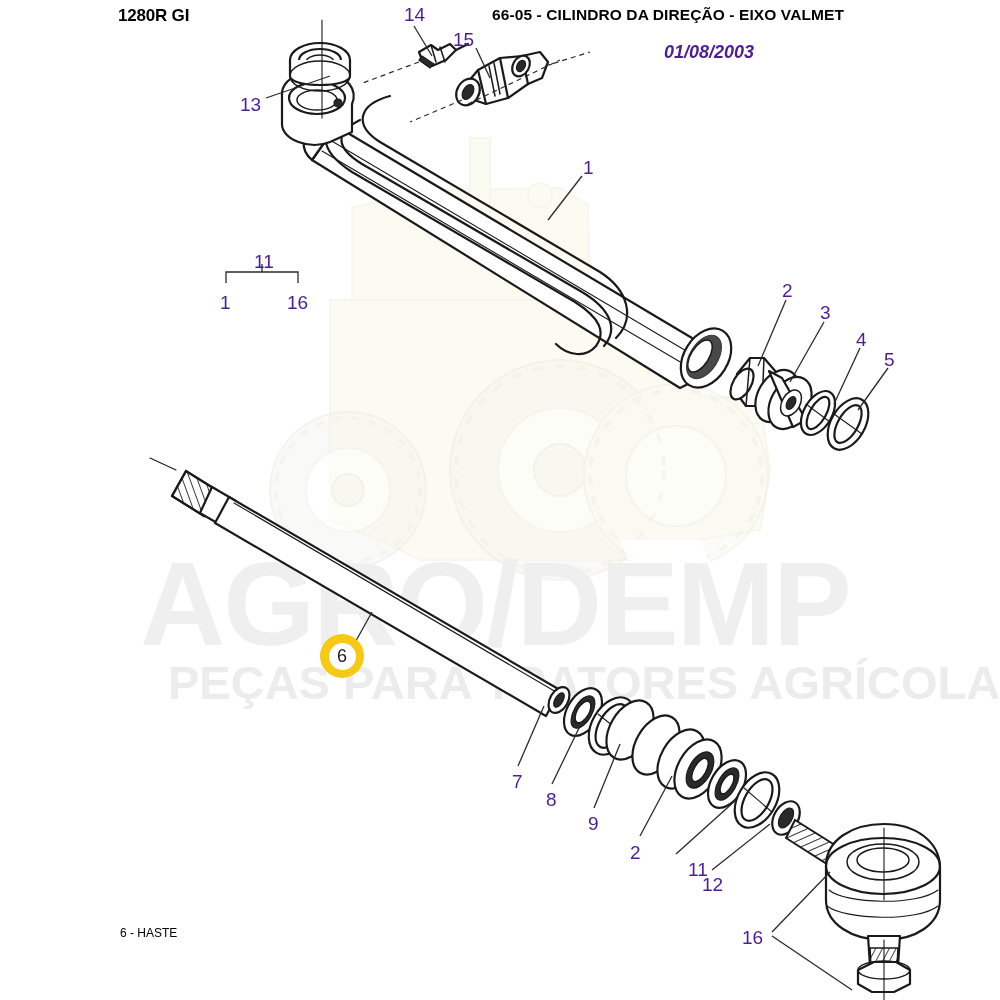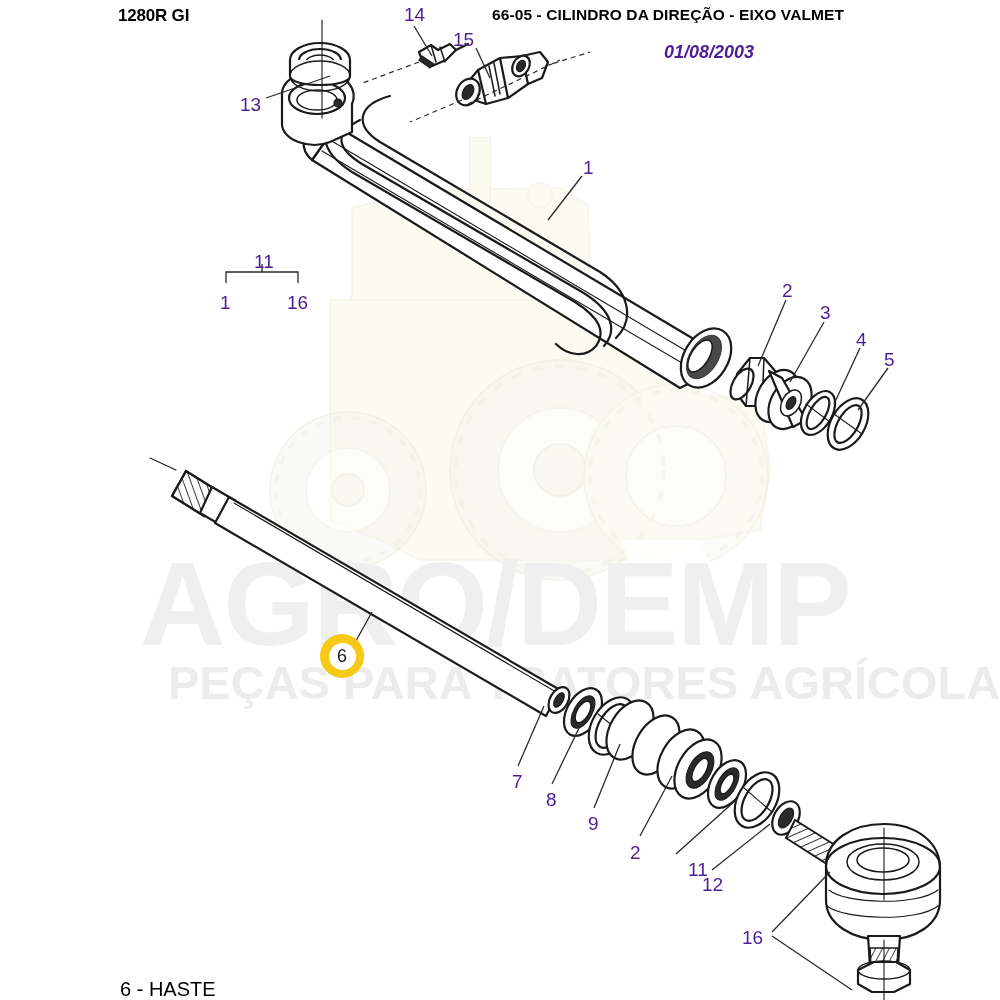--- a/index.html
+++ b/index.html
@@ -46,22 +46,22 @@
     left: 664px;
     top: 42px;
     font-size: 18px;
     font-weight: bold;
     font-style: italic;
     color: #4c1d95;
   }
   #footer-caption {
     position: absolute;
     left: 120px;
-    top: 978px;
-    font-size: 20px;
+    top: 926px;
+    font-size: 12px;
     color: #000;
   }
 
   
   #watermark {
     position: absolute;
     left: 0; top: 0;
     width: 1000px; height: 1000px;
     pointer-events: none;
     z-index: 1;

